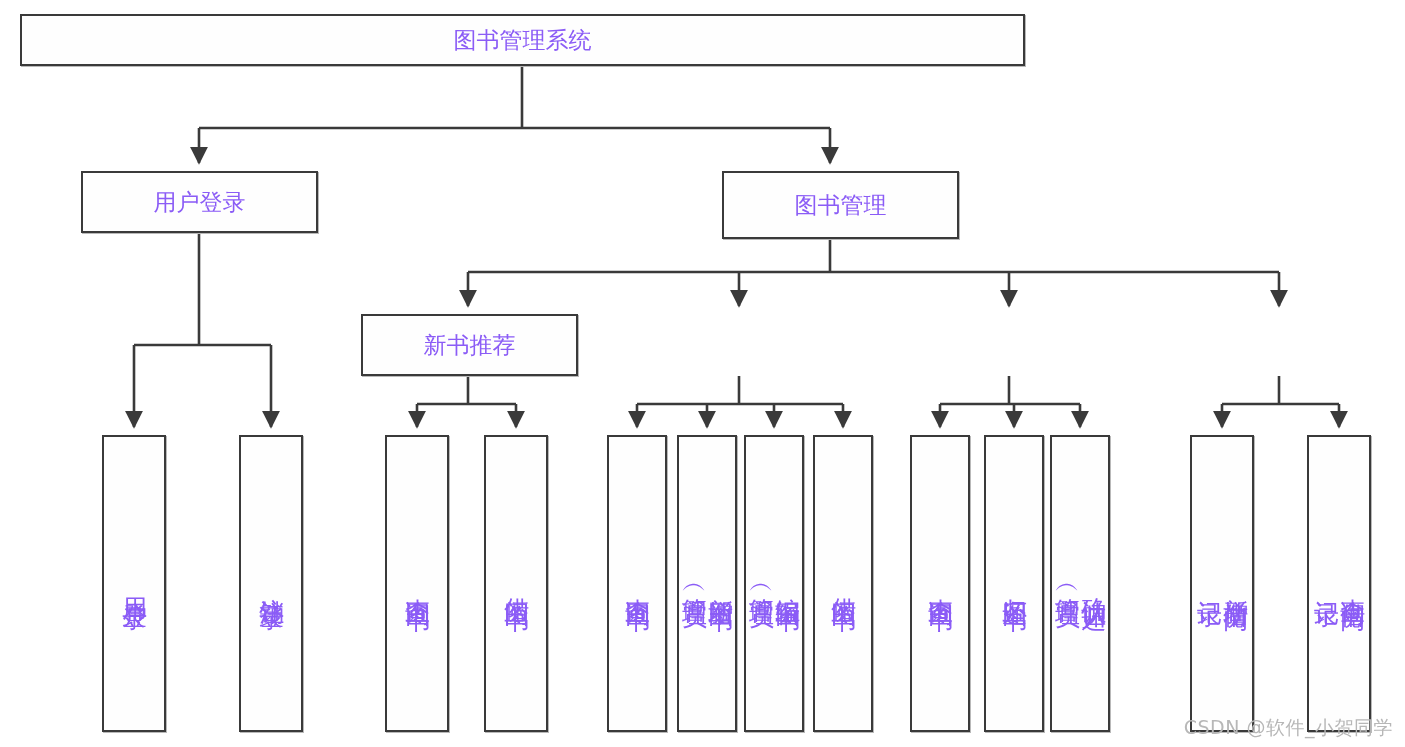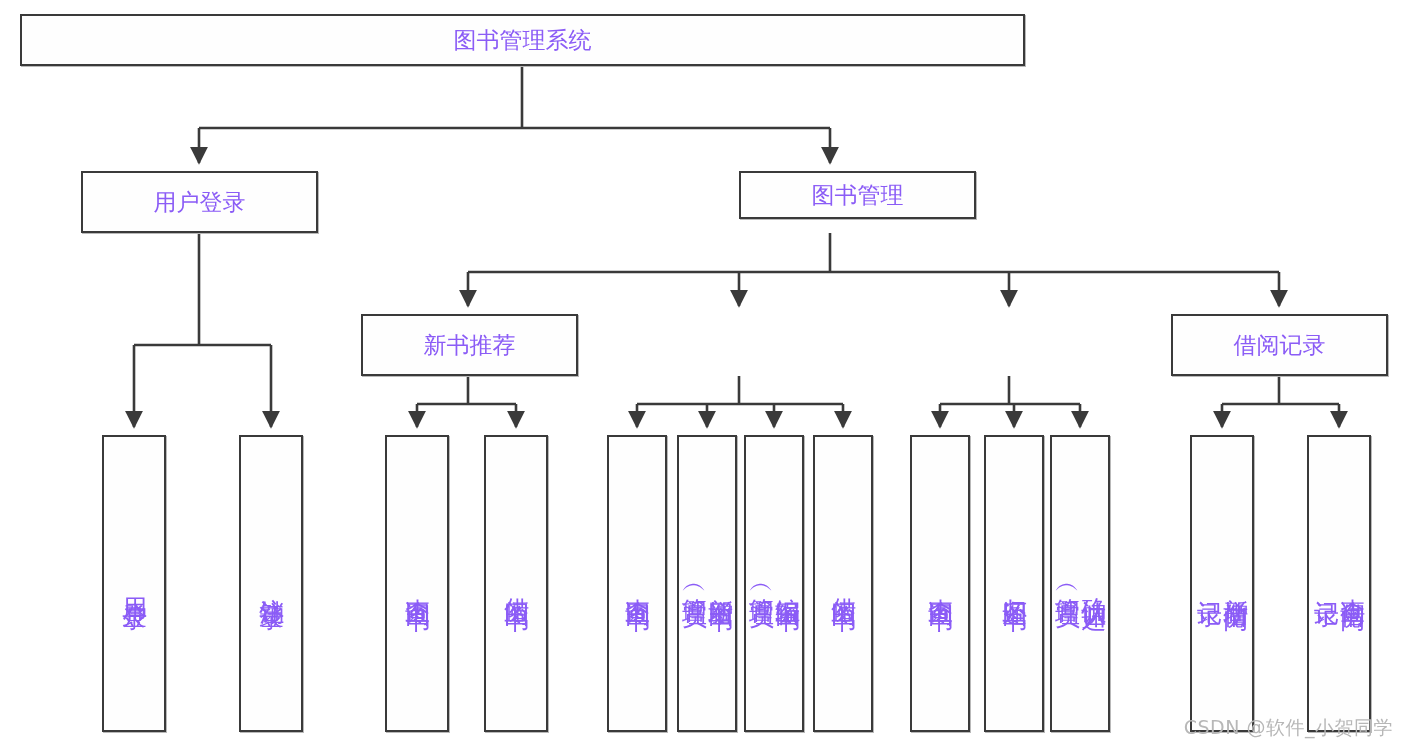--- a/index.html
+++ b/index.html
@@ -136,29 +136,26 @@
     </g>
   </svg>
 
   <div class="node root horiz" style="left:20px; top:14px; width:1005px; height:52px;">
     <span class="label">图书管理系统</span>
   </div>
 
   <div class="node horiz" style="left:81px; top:171px; width:237px; height:62px;">
     <span class="label">用户登录</span>
   </div>
-  <div class="node horiz" style="left:739px; top:171px; width:237px; height:48px;">
+  <div class="node horiz" style="left:722px; top:171px; width:237px; height:68px;">
     <span class="label">图书管理</span>
   </div>
 
   <div class="node horiz" style="left:361px; top:314px; width:217px; height:62px;">
     <span class="label">新书推荐</span>
-  </div>
-  <div class="node horiz" style="left:1171px; top:314px; width:217px; height:62px;">
-    <span class="label">借阅记录</span>
   </div>
 
   <div class="node leaf" style="left:102px; top:435px; width:64px; height:297px;">
     <span class="label">用户登录</span>
   </div>
   <div class="node leaf" style="left:239px; top:435px; width:64px; height:297px;">
     <span class="label">注销登录</span>
   </div>
 
   <div class="node leaf" style="left:385px; top:435px; width:64px; height:297px;">

